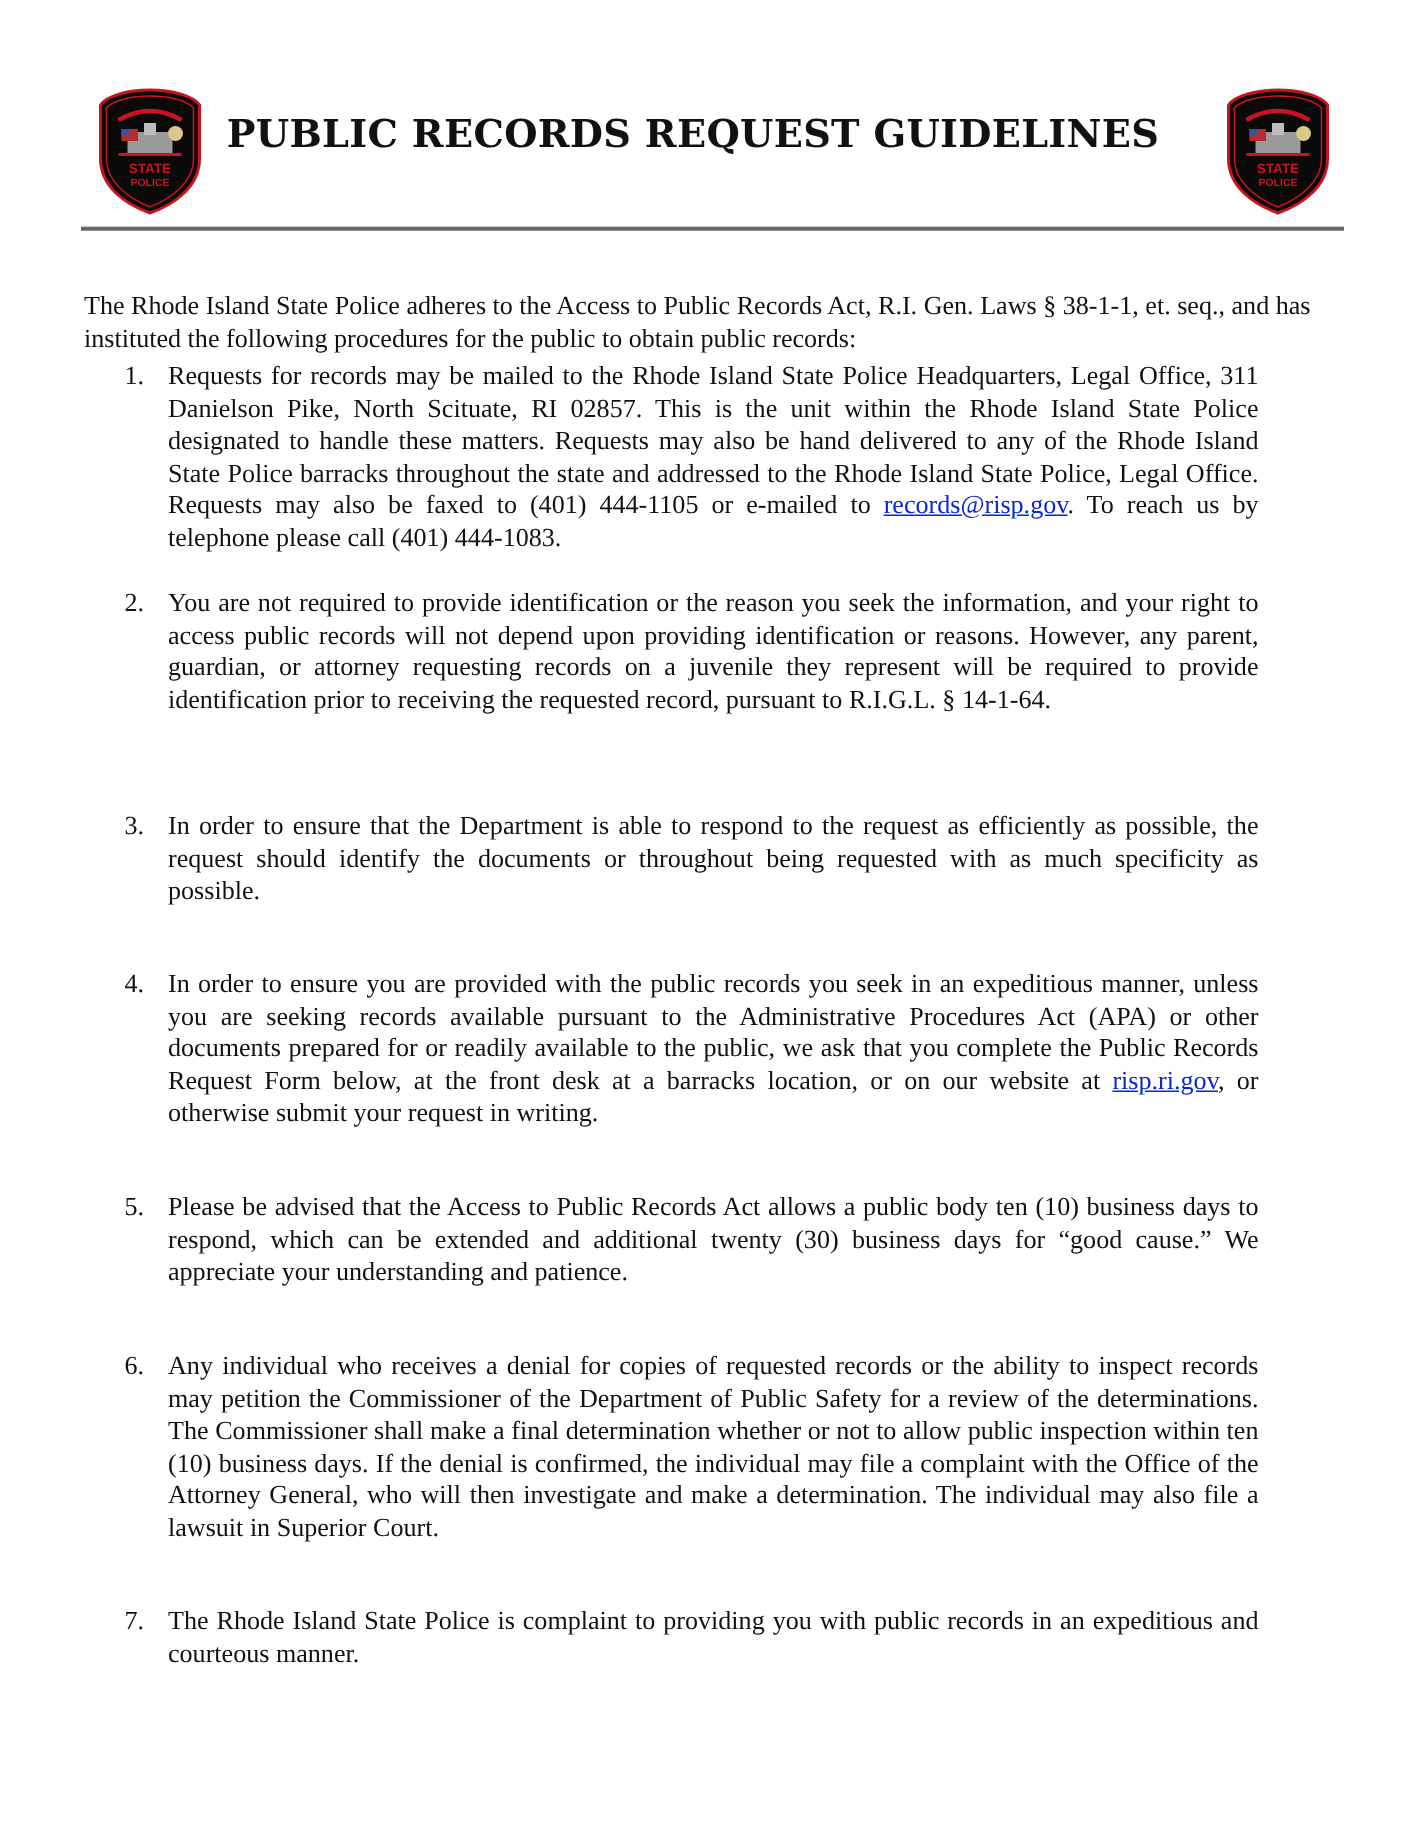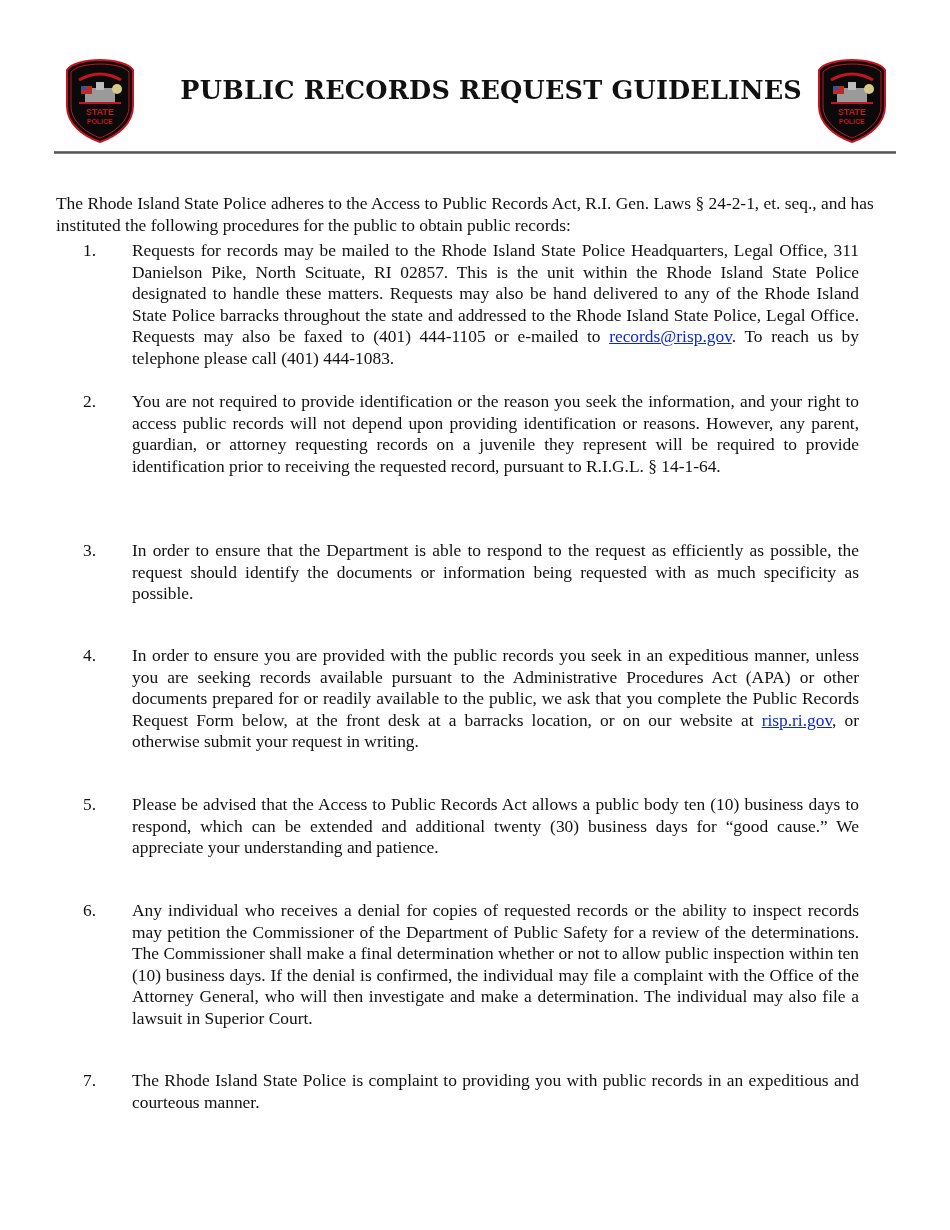--- a/index.html
+++ b/index.html
@@ -25,24 +25,24 @@
     .badge {
       position: absolute;
       top: 58px;
       width: 70px;
       height: 86px;
     }
     .badge.left { left: 65px; }
     .badge.right { left: 817px; }
     .title {
       position: absolute;
-      left: 152px;
+      left: 137px;
       width: 650px;
       top: 75px;
-      text-align: right;
+      text-align: center;
       font-family: "DejaVu Serif", "Liberation Serif", serif;
       font-weight: bold;
       font-size: 25.5px;
       letter-spacing: 0.2px;
       color: #111111;
       white-space: nowrap;
     }
     .rule {
       position: absolute;
       left: 54px;
@@ -75,21 +75,21 @@
       font-size: 17.4px;
       line-height: 21.5px;
     }
     .item .num {
       position: absolute;
       left: 27px;
       top: 0;
       width: 26px;
     }
     .item .text {
-      margin-left: 76px;
+      margin-left: 56px;
       width: 727px;
       text-align: justify;
       text-align-last: left;
       font-family: Liberation Serif, serif;
     }
     .link {
       color: #0b26d6;
       text-decoration: underline;
       cursor: pointer;
     }
@@ -124,36 +124,36 @@
     <rect x="16" y="28" width="5" height="4" fill="#3850a0"></rect>
     <circle cx="52" cy="31" r="5" fill="#d8c88a"></circle>
     <rect x="14" y="44" width="42" height="2" fill="#c8141e"></rect>
     <text x="35" y="57" font-family="Liberation Sans, sans-serif" font-weight="bold" font-size="9" fill="#c8141e" text-anchor="middle">STATE</text>
     <text x="35" y="66" font-family="Liberation Sans, sans-serif" font-weight="bold" font-size="7" fill="#c8141e" text-anchor="middle">POLICE</text>
   </svg>
 
   <div class="rule"></div>
 </div>
 
-<p class="intro">The Rhode Island State Police adheres to the Access to Public Records Act, R.I. Gen. Laws § 24-2-1, et. seq., and has instituted the following procedures for the public to obtain public records:</p>
+<p class="intro">The Rhode Island State Police adheres to the Access to Public Records Act, R.I. Gen. Laws § 38-1-1, et. seq., and has instituted the following procedures for the public to obtain public records:</p>
 
 <ol class="list">
   <li class="item" style="top:0px;">
     <span class="num">1.</span>
     <div class="text"><span>Requests for records may be mailed to the Rhode Island State Police Headquarters, Legal Office, 311 Danielson Pike, North Scituate, RI 02857.  This is the unit within the Rhode Island State Police designated to handle these matters.  Requests may also be hand delivered to any of the Rhode Island State Police barracks throughout the state and addressed to the Rhode Island State Police, Legal Office.  Requests may also be faxed to (401) 444-1105 or e-mailed to </span><span class="link">records@risp.gov</span><span>.  To reach us by telephone please call (401) 444-1083.</span></div>
   </li>
 
   <li class="item" style="top:151px;">
     <span class="num">2.</span>
     <div class="text">You are not required to provide identification or the reason you seek the information, and your right to access public records will not depend upon providing identification or reasons. However, any parent, guardian, or attorney requesting records on a juvenile they represent will be required to provide identification prior to receiving the requested record, pursuant to R.I.G.L. § 14-1-64.</div>
   </li>
 
   <li class="item" style="top:300px;">
     <span class="num">3.</span>
-    <div class="text">In order to ensure that the Department is able to respond to the request as efficiently as possible, the request should identify the documents or information being requested with as much specificity as possible.</div>
+    <div class="text">In order to ensure that the Department is able to respond to the request as efficiently as possible, the request should identify the documents or throughout being requested with as much specificity as possible.</div>
   </li>
 
   <li class="item" style="top:405px;">
     <span class="num">4.</span>
     <div class="text"><span>In order to ensure you are provided with the public records you seek in an expeditious manner, unless you are seeking records available pursuant to the Administrative Procedures Act (APA) or other documents prepared for or readily available to the public, we ask that you complete the Public Records Request Form below, at the front desk at a barracks location, or on our website at </span><span class="link">risp.ri.gov</span><span>, or otherwise submit your request in writing.</span></div>
   </li>
 
   <li class="item" style="top:554px;">
     <span class="num">5.</span>
     <div class="text">Please be advised that the Access to Public Records Act allows a public body ten (10) business days to respond, which can be extended and additional twenty (30) business days for “good cause.”  We appreciate your understanding and patience.</div>

